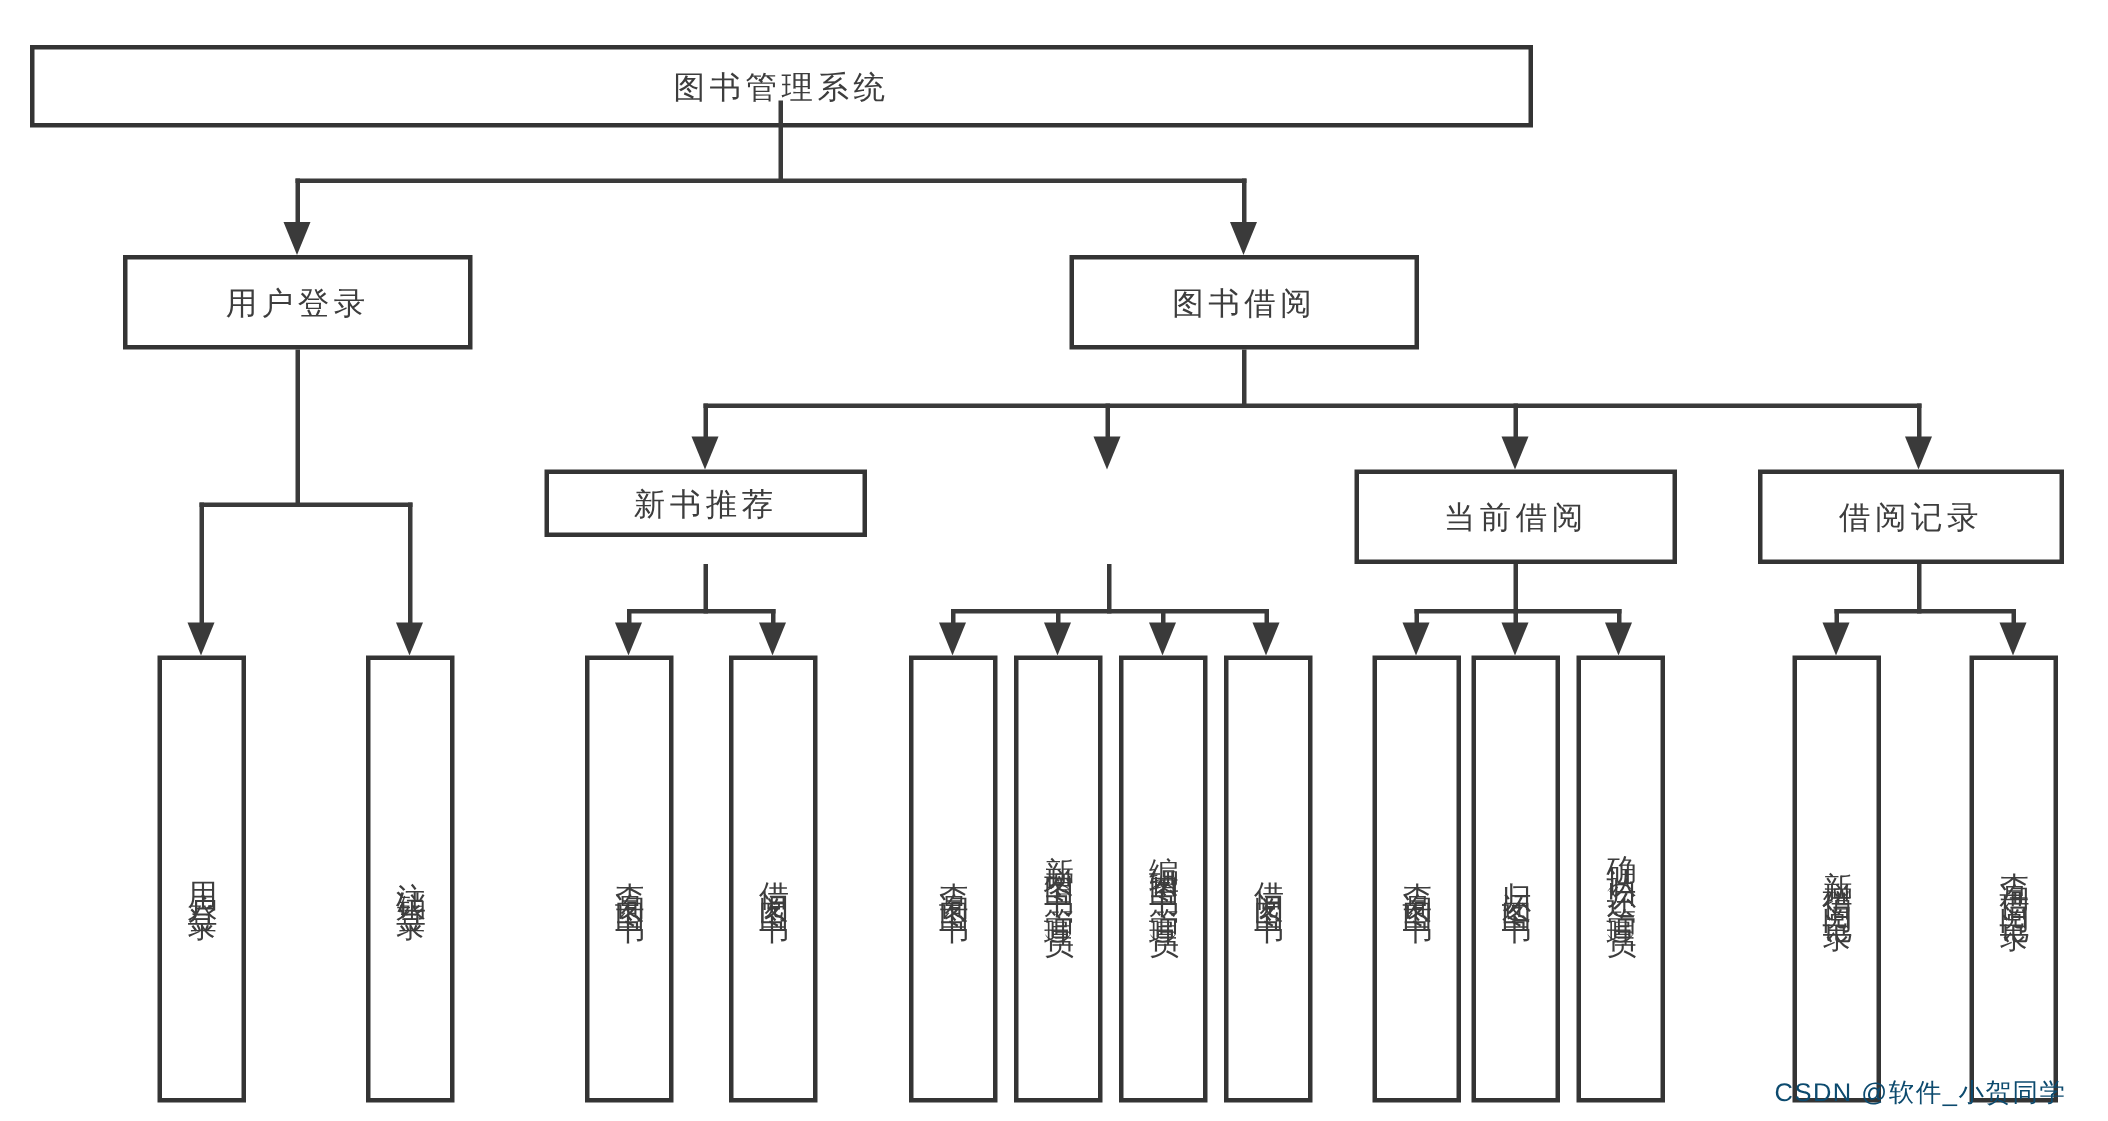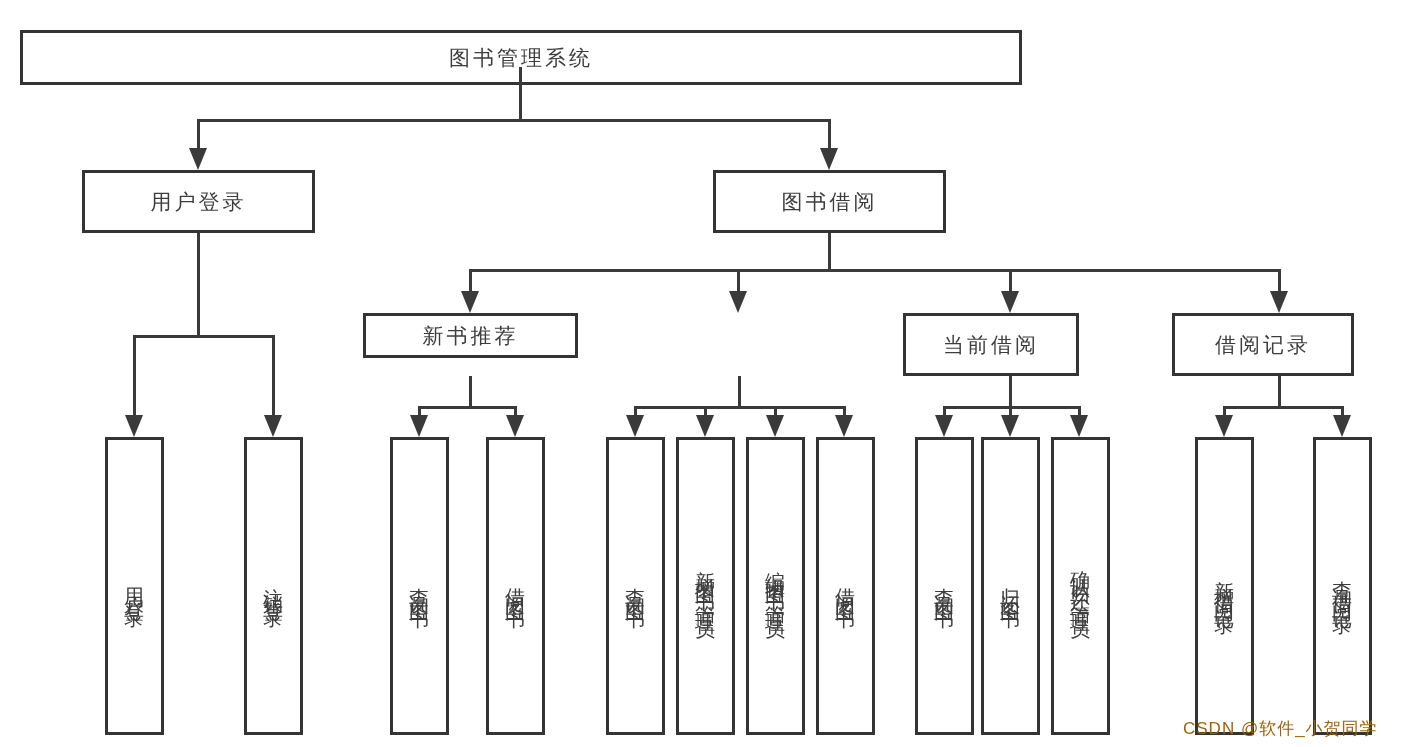--- a/index.html
+++ b/index.html
@@ -36,21 +36,21 @@
     border-left: 9px solid transparent;
     border-right: 9px solid transparent;
     border-top: 22px solid #3a3a3a;
   }
   #watermark {
     position: absolute;
     left: 1183px;
     top: 717px;
     font-size: 17px;
     letter-spacing: 1px;
-    color: #a16207;
+    color: #0c4a6e;
     z-index: 10;
     white-space: nowrap;
   }
 </style>
 </head>
 <body>
 
 <div id="canvas">
 
   <div class="box h" style="left:20px; top:30px; width:1002px; height:55px;">
@@ -85,24 +85,24 @@
   <div class="line" style="left:737px; top:269px; width:3px; height:24px;"></div>
   <div class="arrow" style="left:729px; top:291px;"></div>
   <div class="line" style="left:1009px; top:269px; width:3px; height:24px;"></div>
   <div class="arrow" style="left:1001px; top:291px;"></div>
   <div class="line" style="left:1278px; top:269px; width:3px; height:24px;"></div>
   <div class="arrow" style="left:1270px; top:291px;"></div>
 
   <div class="box h" style="left:363px; top:313px; width:215px; height:45px;font-family:Liberation Mono, monospace;">
     <span>新书推荐</span>
   </div>
-  <div class="box h" style="left:903px; top:313px; width:176px; height:63px;">
+  <div class="box h" style="left:903px; top:313px; width:215px; height:63px;">
     <span>当前借阅</span>
   </div>
-  <div class="box h" style="left:1172px; top:313px; width:182px; height:63px;text-align:right;">
+  <div class="box h" style="left:1172px; top:313px; width:204px; height:63px;text-align:right;">
     <span>借阅记录</span>
   </div>
 
   <div class="line" style="left:469px; top:376px; width:3px; height:33px;"></div>
   <div class="line" style="left:418px; top:406px; width:99px; height:3px;"></div>
   <div class="line" style="left:418px; top:406px; width:3px; height:11px;"></div>
   <div class="arrow" style="left:410px; top:415px;"></div>
   <div class="line" style="left:514px; top:406px; width:3px; height:11px;"></div>
   <div class="arrow" style="left:506px; top:415px;"></div>
 

